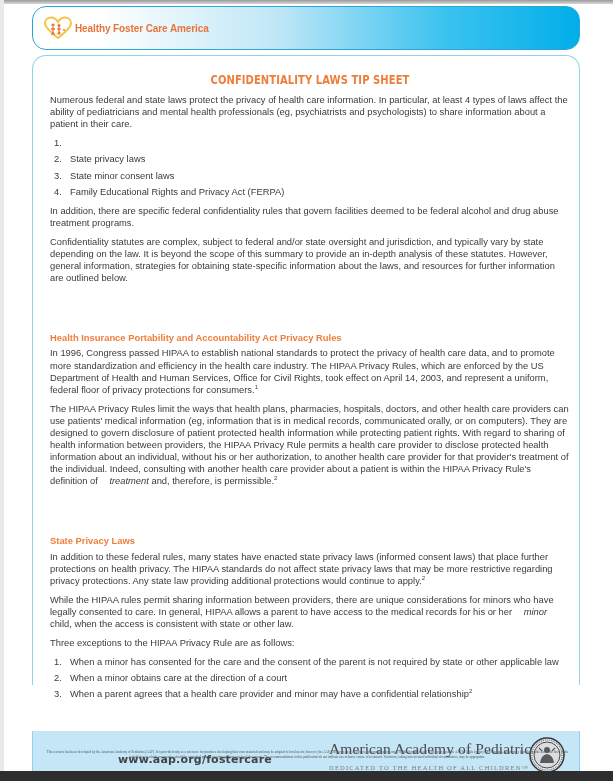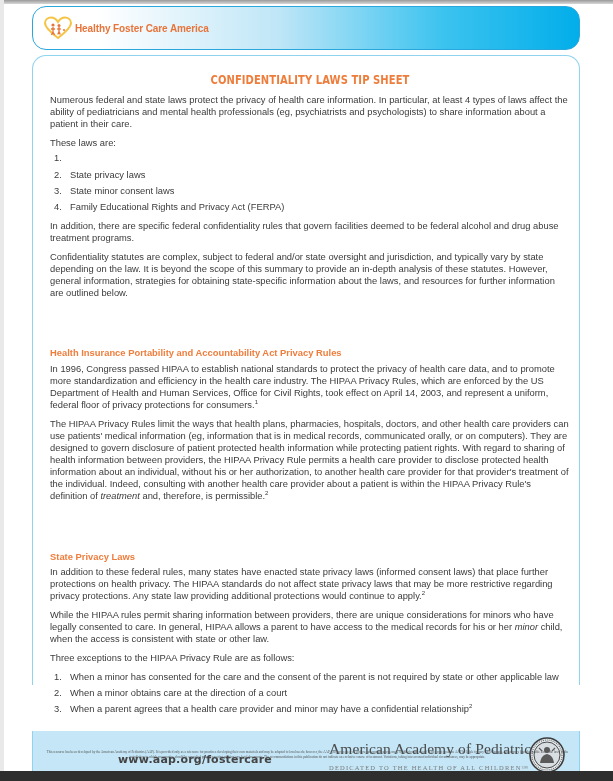--- a/index.html
+++ b/index.html
@@ -57,21 +57,21 @@
   .h2 {
     color: #ef7d3c; font-weight: bold; font-size: 9.4px;
     margin-bottom: 3px;
     margin-top: 48px;
   }
   ol.list { list-style: none; margin-bottom: 7px; }
   ol.list li { display: flex; margin-bottom: 4px; }
   ol.list li .num { width: 20px; padding-left: 4px; flex: none; }
   ol.list li .txt { flex: 1; }
   sup { font-size: 6px; line-height: 0; vertical-align: 4px; }
-  em { font-style: italic; }
+  em { font-style: italic; margin-left: 9px; }
   .footer-band {
     position: absolute; left: 32px; top: 731px; width: 548px; height: 58px;
     background: #c4e6f7;
     border: 1.5px solid #8fd3ef;
     border-top: none;
     border-radius: 0 0 14px 14px;
   }
   .footer-url {
     position: absolute; left: 85px; top: 22px;
     font-size: 11px; font-weight: bold; color: #444;
@@ -115,21 +115,20 @@
     <span class="logo-text">Healthy Foster Care America</span>
   </div>
 </div>
 
 <div class="main-box"></div>
 
 <div class="content">
   <div class="doc-title">CONFIDENTIALITY LAWS TIP SHEET</div>
 
   <p class="para">Numerous federal and state laws protect the privacy of health care information. In particular, at least 4 types of laws affect the ability of pediatricians and mental health professionals (eg, psychiatrists and psychologists) to share information about a patient in their care.</p>
-  <p class="para" style="margin-bottom:3px">These laws are:</p>
 
   <ol class="list">
     <li>
       <span class="num">1.</span>
     </li>
     <li>
       <span class="num">2.</span>
       <span class="txt">State privacy laws</span>
     </li>
     <li>

